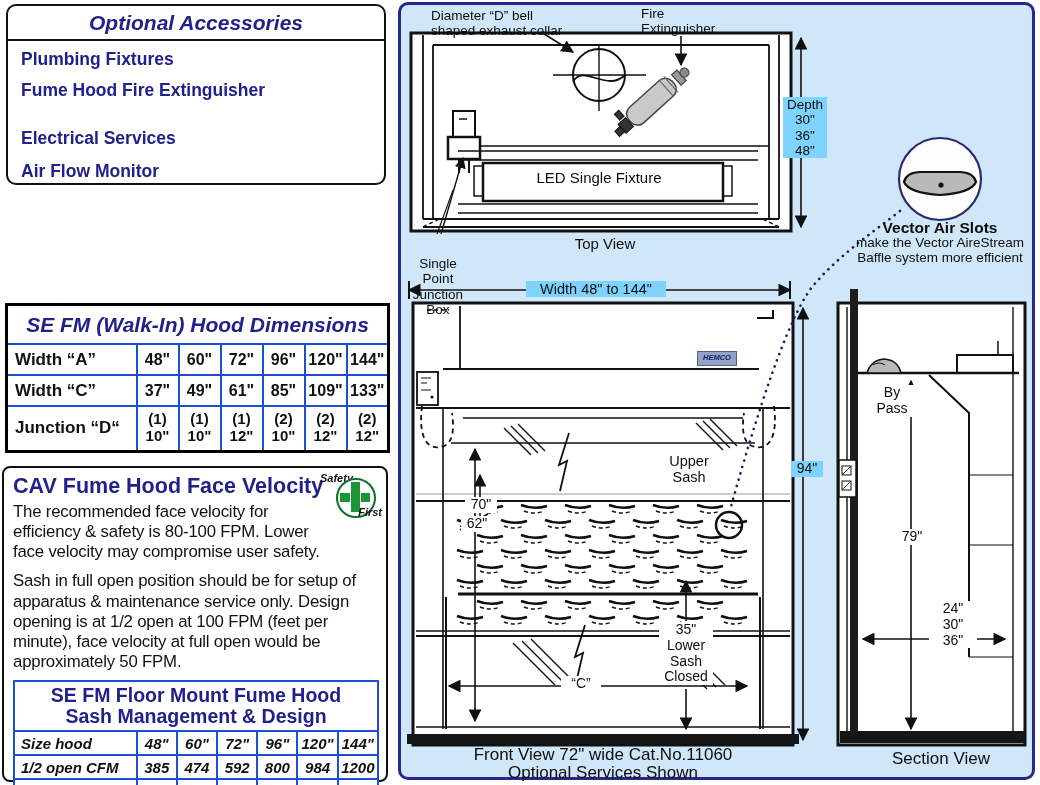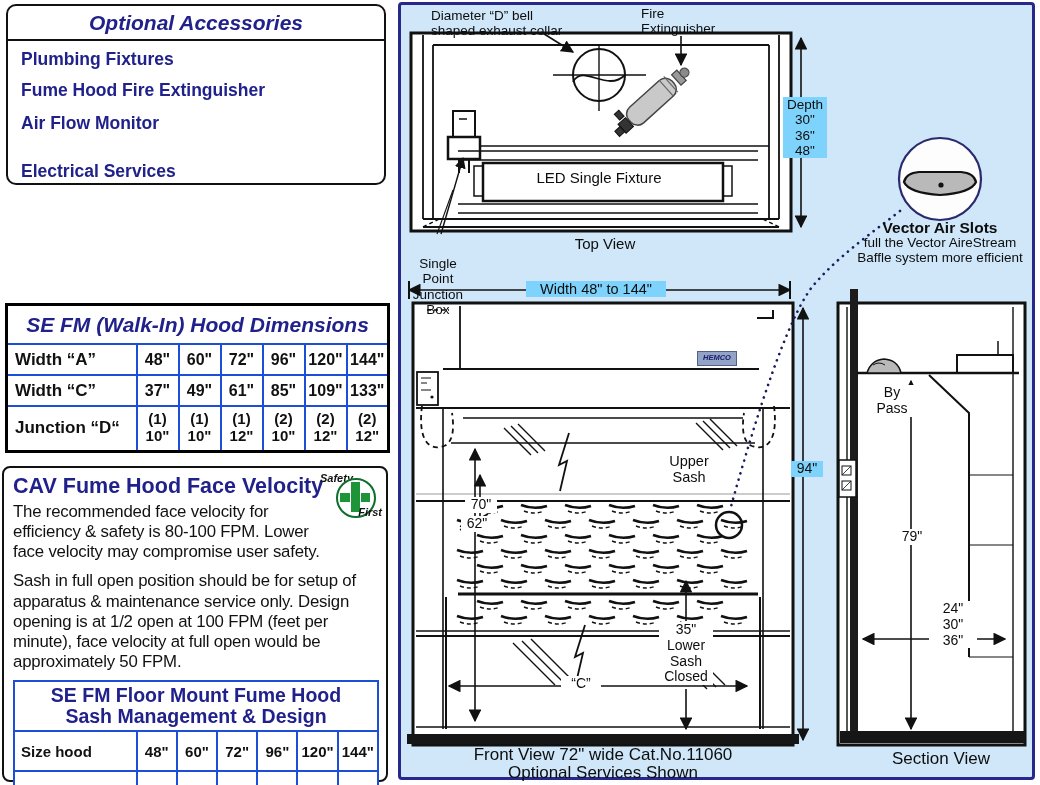--- a/index.html
+++ b/index.html
@@ -36,41 +36,41 @@
   #safety .v{position:absolute;left:30px;top:9px;width:9px;height:30px;background:#1d9438;border:1.5px solid #fff;}
   #safety .h{position:absolute;left:19px;top:20px;width:30px;height:9px;background:#1d9438;border:1.5px solid #fff;}
   #safety .w1{position:absolute;left:0;top:0;font-size:11px;font-weight:bold;font-style:italic;}
   #safety .w2{position:absolute;right:0;bottom:0;font-size:11px;font-weight:bold;font-style:italic;}
   
   #sash-tbl{margin-top:8px;}
   #sash-tbl table{width:366px;border:2.5px solid #000;}
   #sash-tbl .t-title{font-size:19.5px;line-height:1.08;height:48px;white-space:pre-line;}
   #sash-tbl .rowlab{text-align:left;padding-left:6px;font-size:15px;}
   #sash-tbl .val{font-size:15px;}
-  #sash-tbl tr.r{height:40px;}
+  #sash-tbl tr.r{height:24px;font-style:italic;}
   
   #panel{position:absolute;left:398px;top:2px;width:637px;height:778px;background:#cfe7f8;
-         border:3px solid #28288c;border-radius:4px;box-sizing:border-box;}
+         border:3px solid #28288c;border-radius:10px;box-sizing:border-box;}
   #dwg{position:absolute;left:0;top:0;}
   .lab{position:absolute;white-space:pre-line;line-height:1.13;text-align:center;color:#0d0d0d;}
   .bgp{background:#7dd3fc;} .bgw{background:#fff;}
   .slash{position:absolute;left:57px;top:516px;width:32px;height:0;border-top:2px solid #111;
          transform:rotate(-30deg);}
 </style>
 </head>
 <body>
 
 <div id="stage">
 
   <div class="box" id="acc">
     <div class="ttl navy">Optional Accessories</div>
     <div class="item navy" style="margin-top:8px;">Plumbing Fixtures</div>
     <div class="item navy" style="margin-top:10px;">Fume Hood Fire Extinguisher</div>
+    <div class="item navy" style="margin-top:27px;">Electrical Services</div>
     <div class="item navy" style="margin-top:12px;">Air Flow Monitor</div>
-    <div class="item navy" style="margin-top:27px;">Electrical Services</div>
   </div>
 
   <div class="tbl-wrap" id="dims-tbl">
     <table>
       <colgroup>
           <col style="width:130px">
           <col span="6" style="width:42px">
         </colgroup>
       <tbody>
           <tr>
@@ -379,16 +379,16 @@
 
     <div class="lab bgw" style="left:466px;top:380px;width:50px;font-size:14px;">By
 Pass</div>
     <div class="lab bgw" style="left:495px;top:524px;width:32px;font-size:14px;">79"</div>
     <div class="lab bgw" style="left:528px;top:596px;width:48px;font-size:14px;">24"
 30"
 36"</div>
     <div class="lab" style="left:440px;top:744px;width:200px;font-size:17px;">Section View</div>
 
     <div class="lab" style="left:452px;top:214px;width:174px;font-size:15.5px;font-weight:bold;">Vector Air Slots</div>
-    <div class="lab" style="left:446px;top:230px;width:186px;font-size:13.5px;">full the Vector AireStream
+    <div class="lab" style="left:446px;top:230px;width:186px;font-size:13.5px;">make the Vector AireStream
 Baffle system more efficient</div>
   </div>
 </div>
 
 </body></html>

